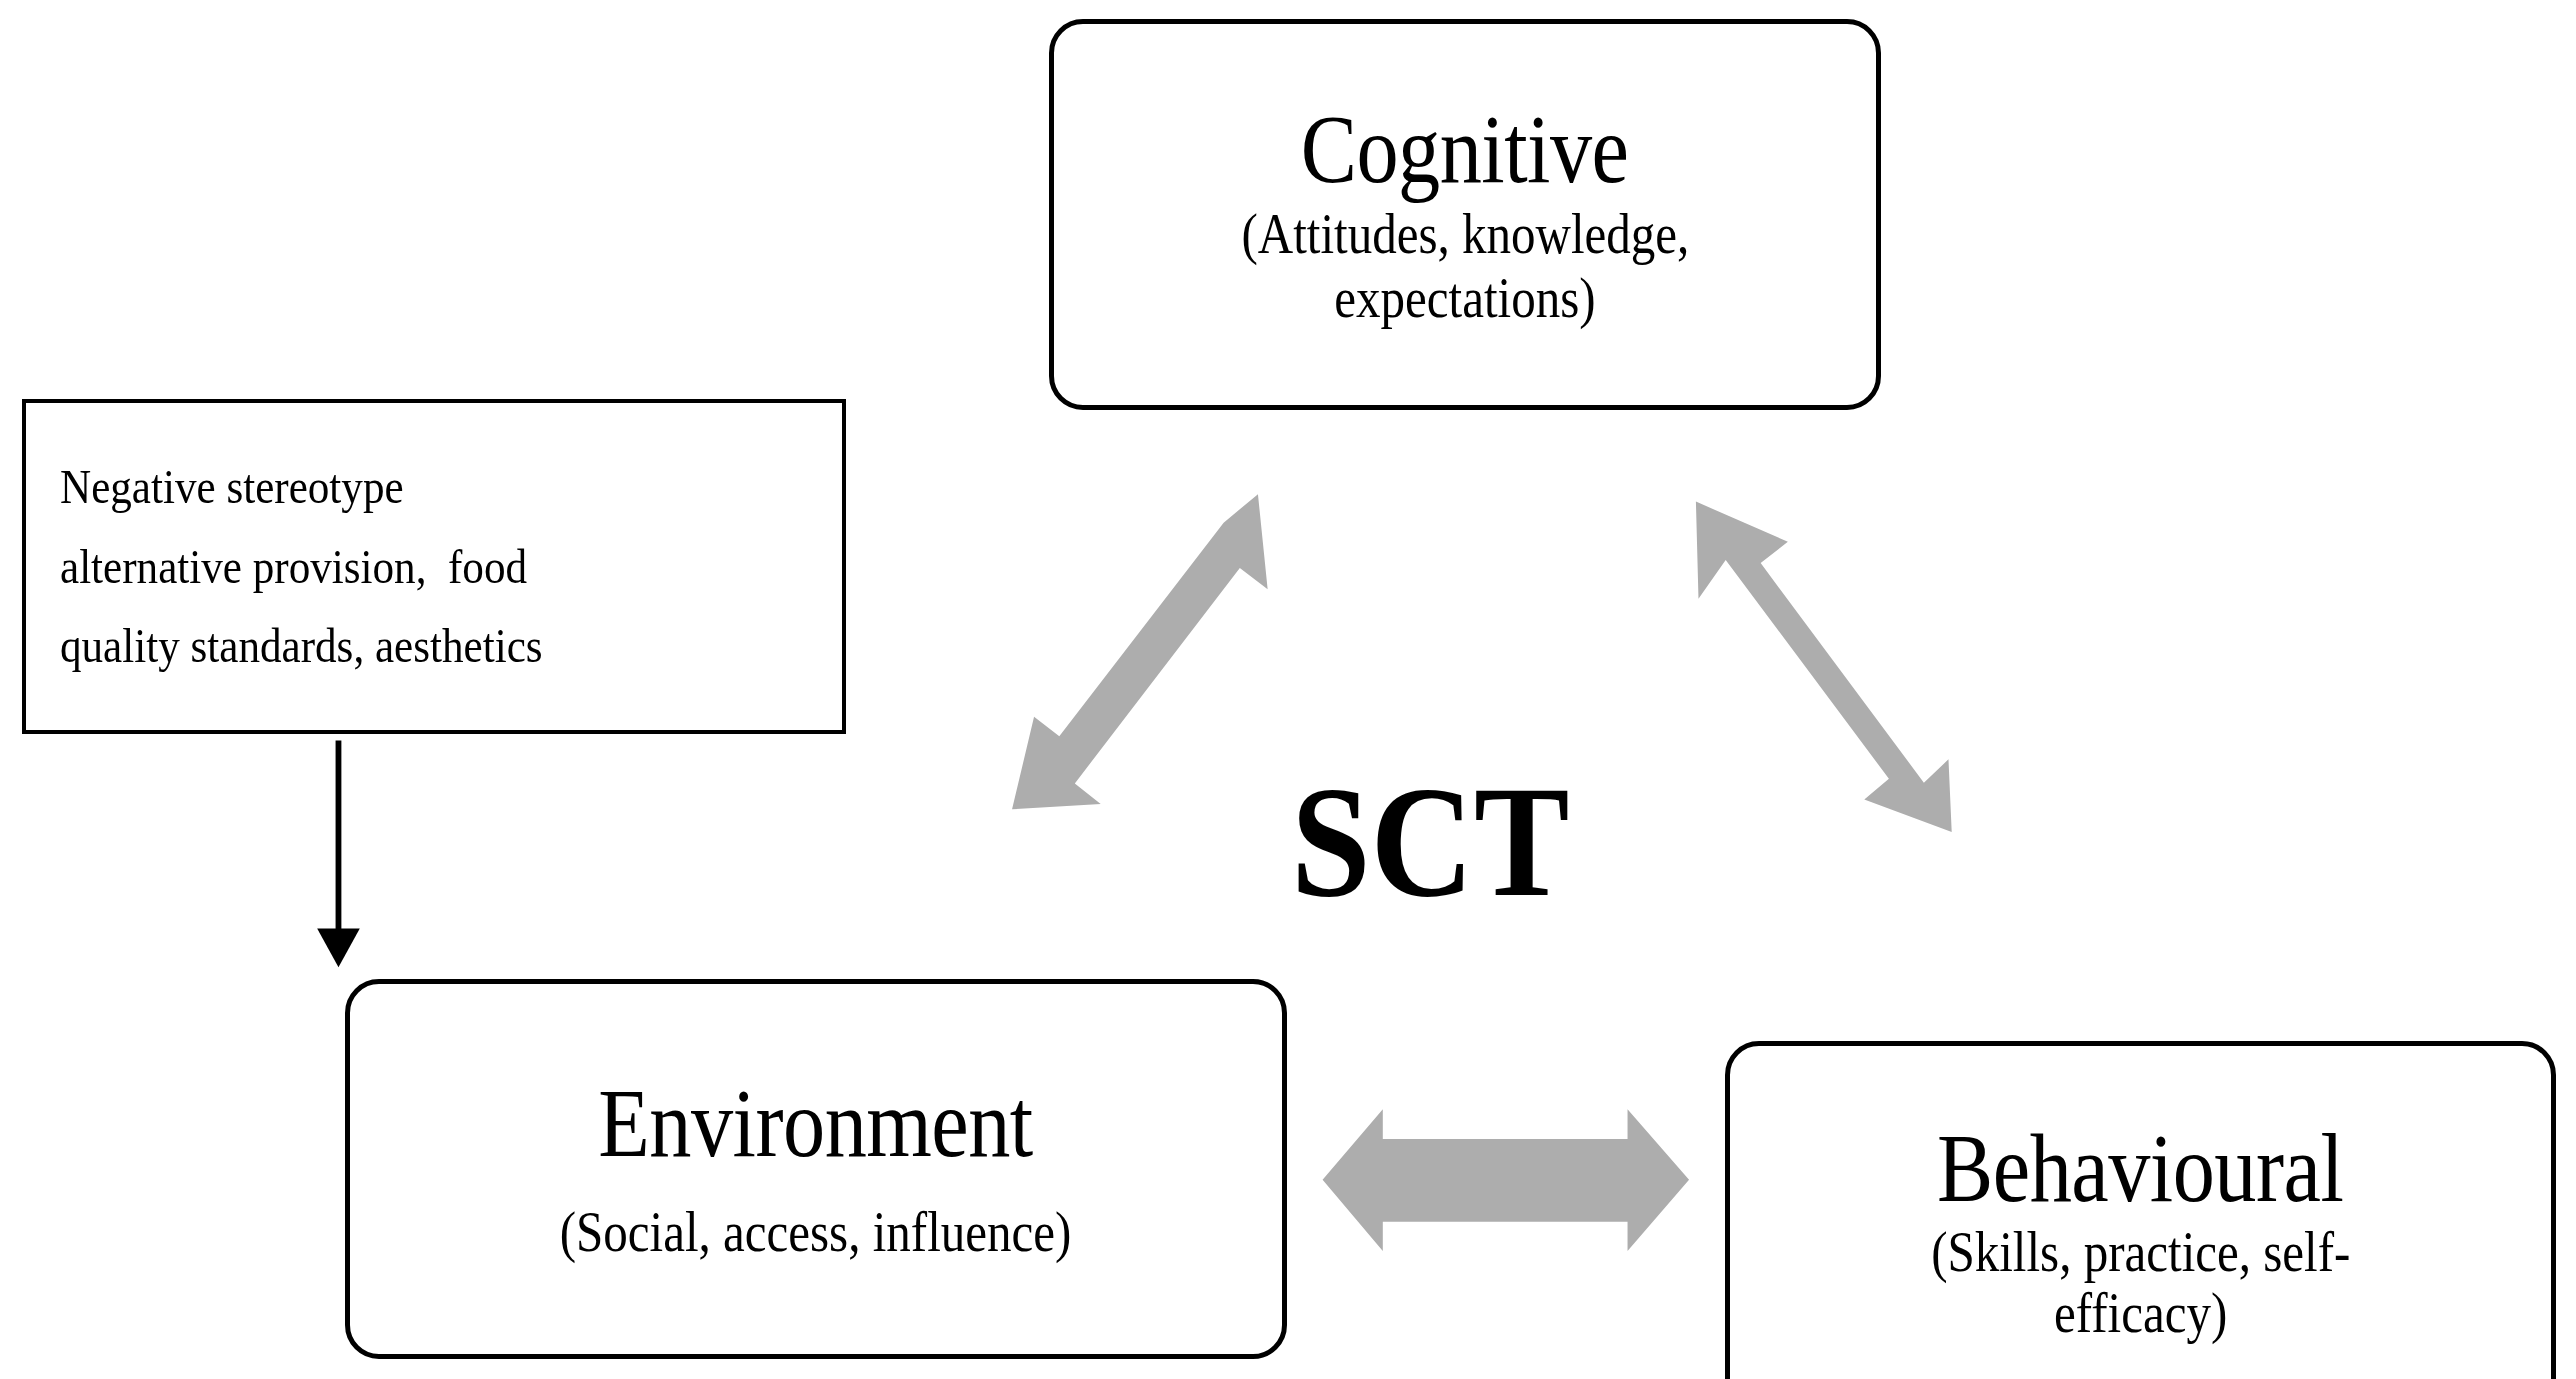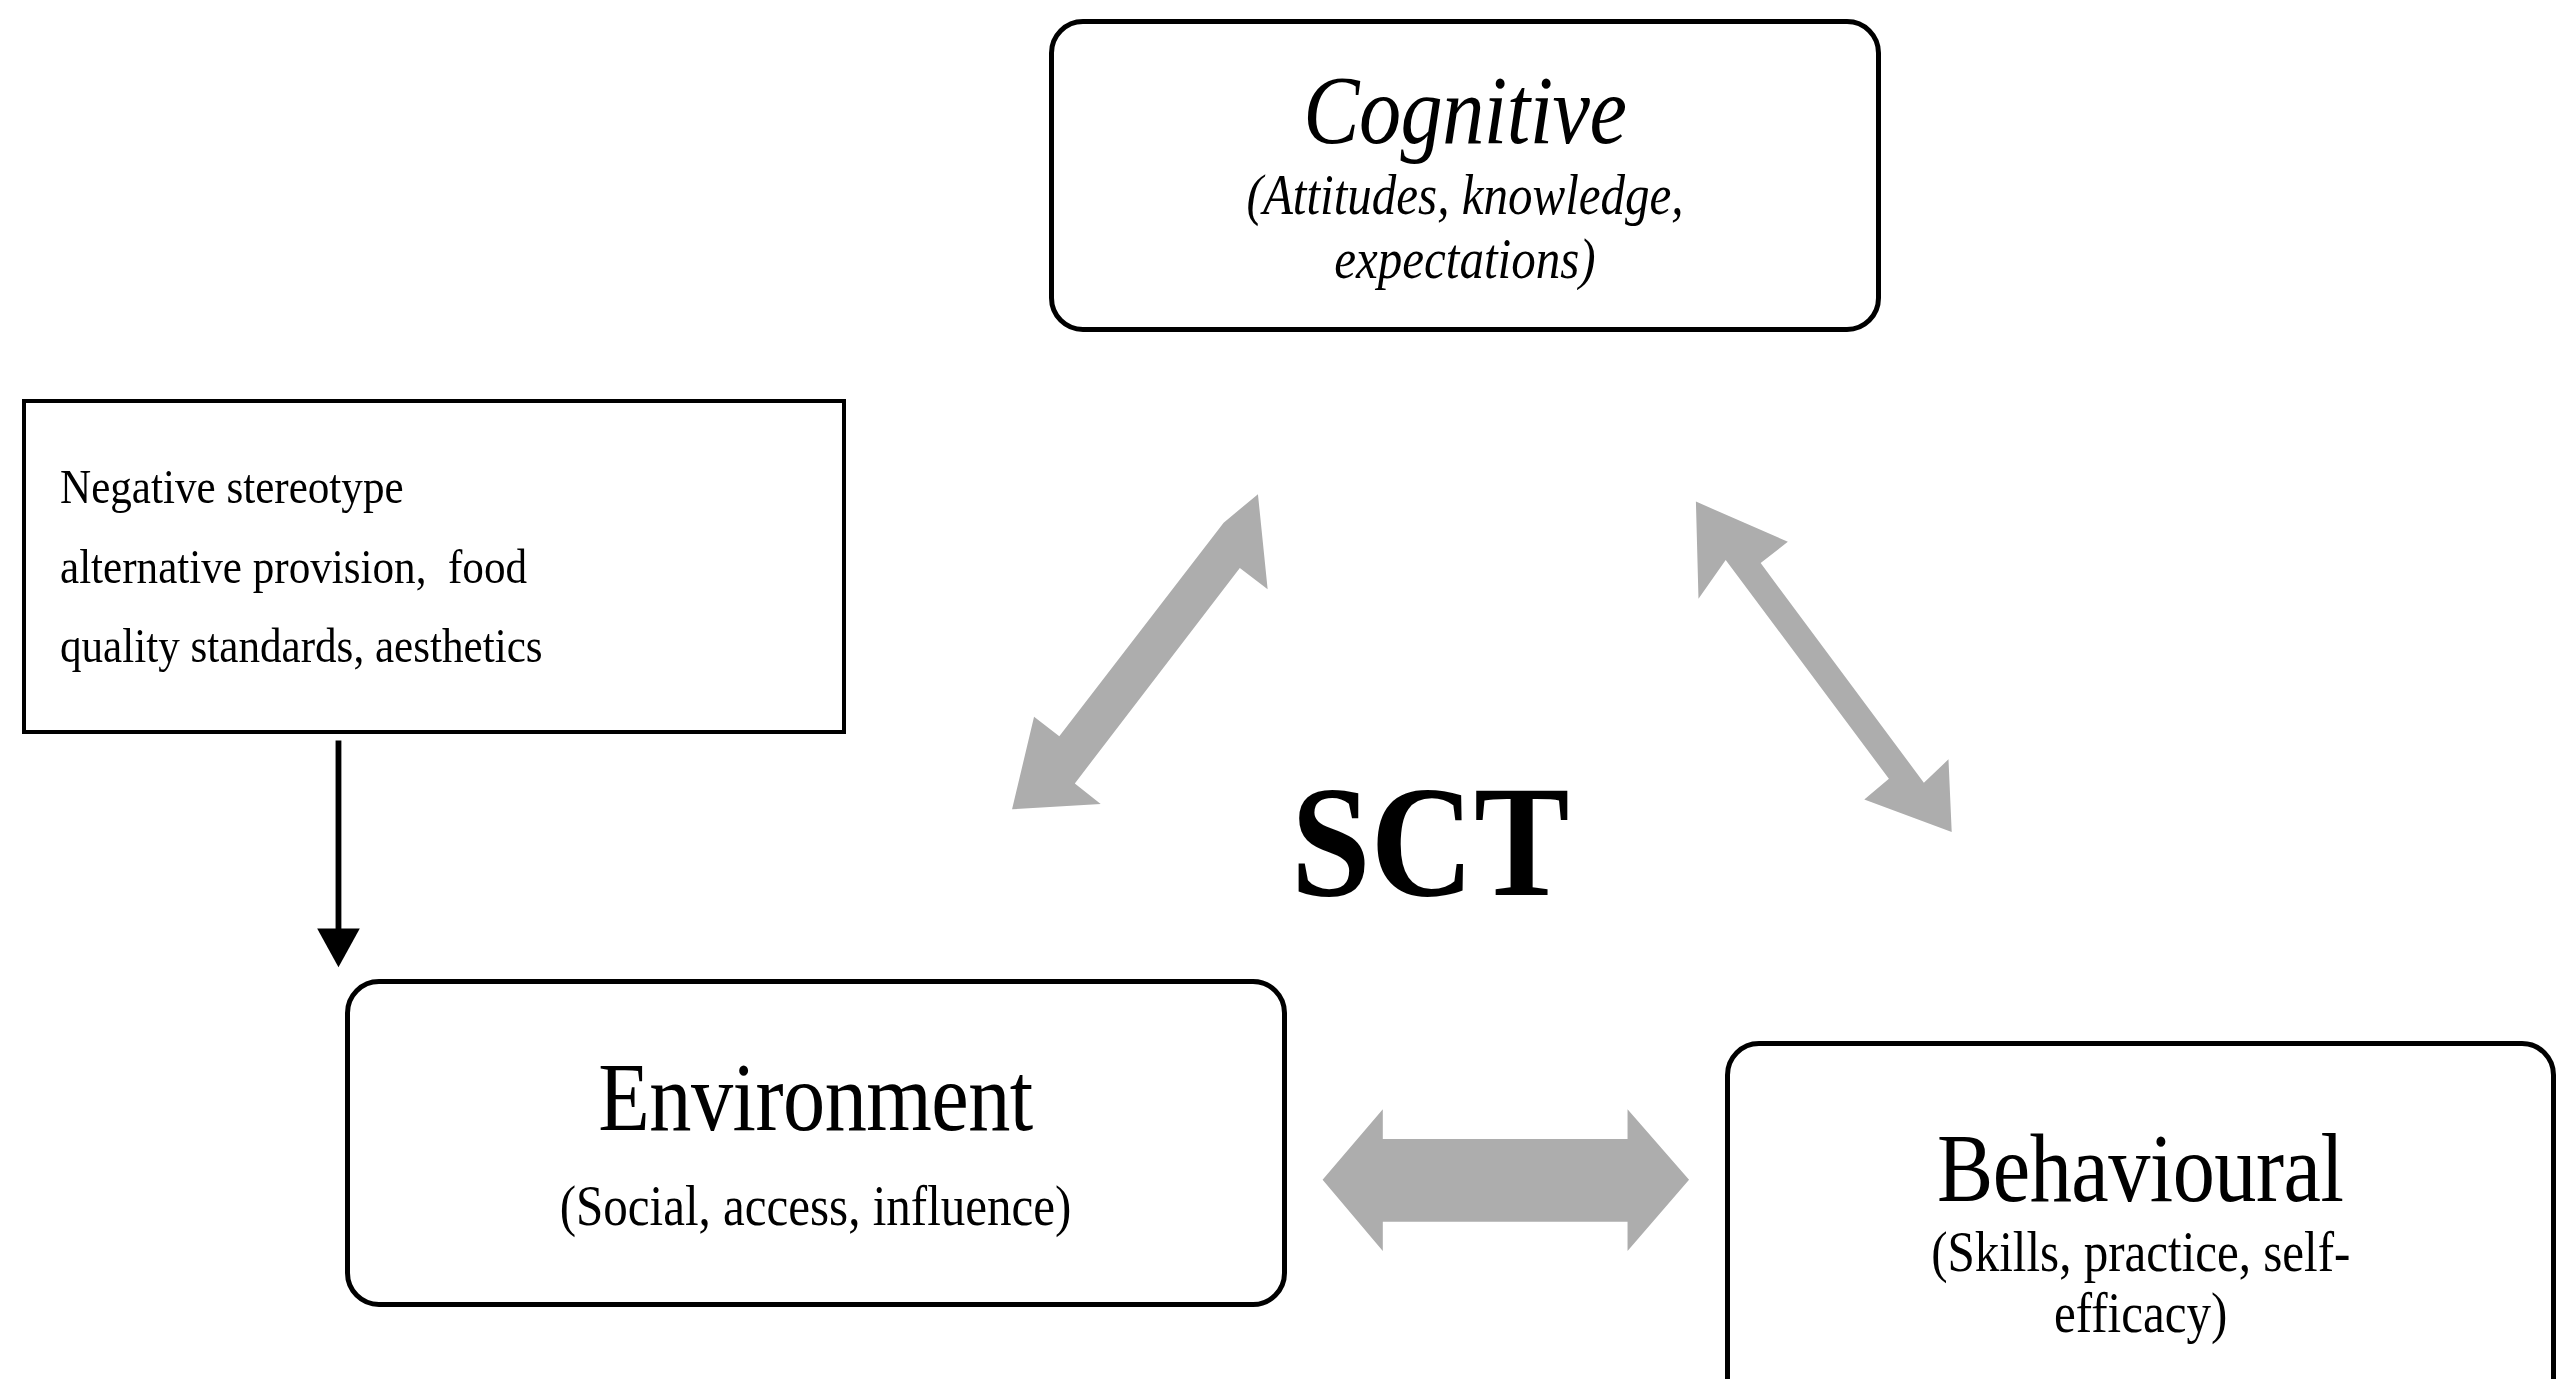--- a/index.html
+++ b/index.html
@@ -43,31 +43,30 @@
   .node-sub {
     font-size: 56px;
     line-height: 1.12;
     transform: scaleX(0.86);
     transform-origin: center center;
   }
 
   
   #box-cognitive {
     left: 1049px; top: 19.4px;
-    width: 832px; height: 313px;
+    width: 832px; height: 391px;
     padding: 0 19.4px;
-    font-style: italic;
   }
   #box-cognitive .node-title { font-size: 98px; margin-bottom: 1.3px; }
   #box-cognitive .node-sub   { font-size: 57px; }
 
   
   #box-environment {
     left: 345px; top: 979px;
-    width: 942px; height: 328px;
+    width: 942px; height: 380px;
     padding: 0 19.4px;
   }
   #box-environment .node-title { font-size: 98px; margin-bottom: 26px; }
   #box-environment .node-sub   { font-size: 57px; }
 
   
   #box-behavioural {
     left: 1725px; top: 1041px;
     width: 831px; height: 381px;
     padding: 0 15.5px;

